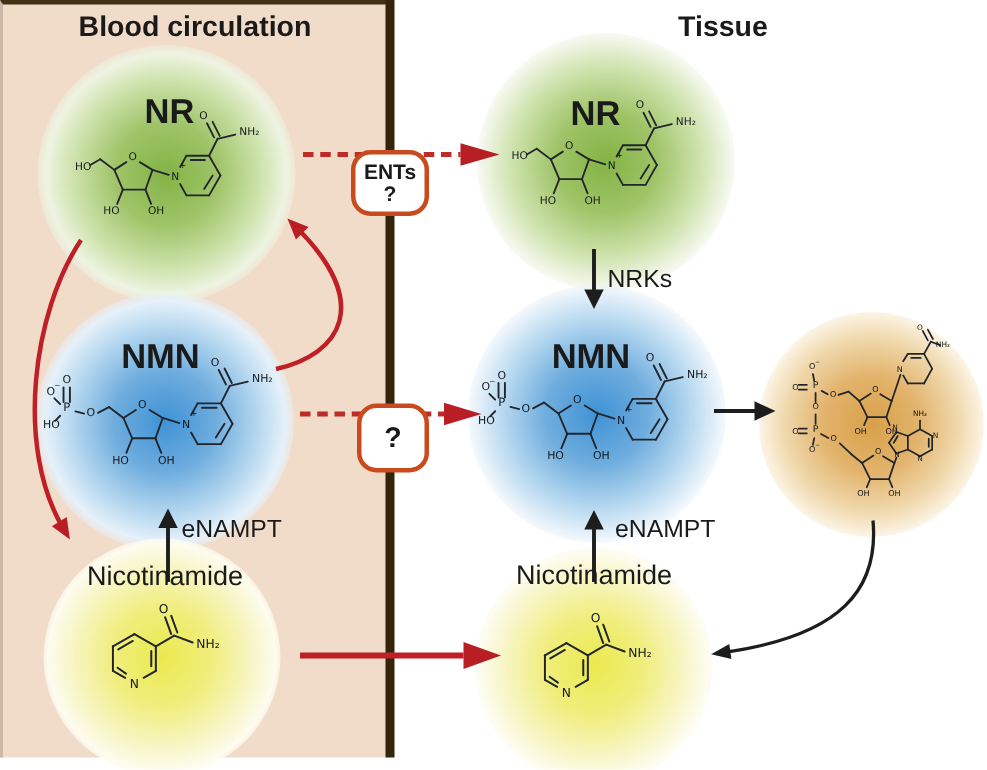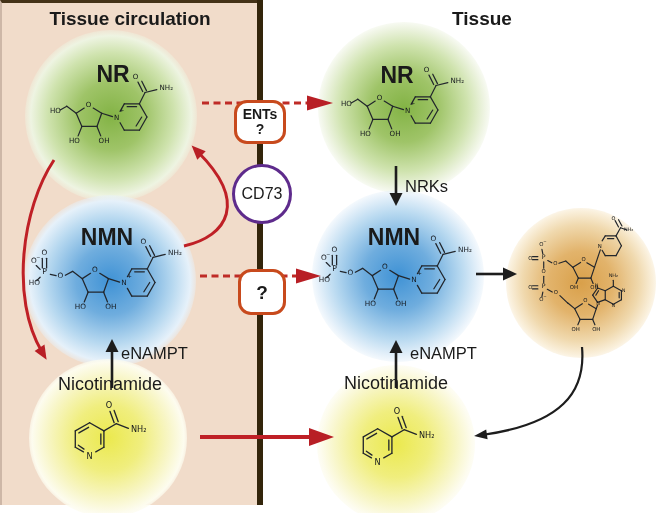--- a/index.html
+++ b/index.html
@@ -342,28 +342,25 @@
     <polygon points="517,274 503,267.5 503,280.5" fill="#1d1d1d"></polygon>
 
     <path d="M 582 347 C 586 392 562 424 482 435" stroke="#1d1d1d" stroke-width="2.2" fill="none"></path>
     <polygon points="474.1,436.1 486.2,429.4 487.6,439.3" fill="#1d1d1d"></polygon>
   </svg>
 
   <div class="transporter tbox" style="left:234px;top:82px;width:52px;height:44px;">
     <div class="l1">ENTs</div>
     <div class="l2">?</div>
   </div>
-  <div class="transporter tcircle" style="left:232px;top:164px;width:60px;height:60px;">
-    <div class="l1">CD73</div>
-  </div>
   <div class="transporter tbox" style="left:238px;top:251px;width:48px;height:46px;">
     <div class="big-q">?</div>
   </div>
 
-  <div class="lbl title" style="left:130px;top:8px;">Tissue circulation</div>
+  <div class="lbl title" style="left:130px;top:8px;">Blood circulation</div>
   <div class="lbl title" style="left:482px;top:8px;">Tissue</div>
 
   <div class="lbl metab" style="left:113px;top:40px;">NR</div>
   <div class="lbl metab" style="left:107px;top:203px;">NMN</div>
   <div class="lbl nam-lbl" style="left:110px;top:374px;">Nicotinamide</div>
 
   <div class="lbl metab" style="left:397px;top:41px;">NR</div>
   <div class="lbl metab" style="left:394px;top:203px;">NMN</div>
   <div class="lbl nam-lbl" style="left:396px;top:373px;">Nicotinamide</div>
 

